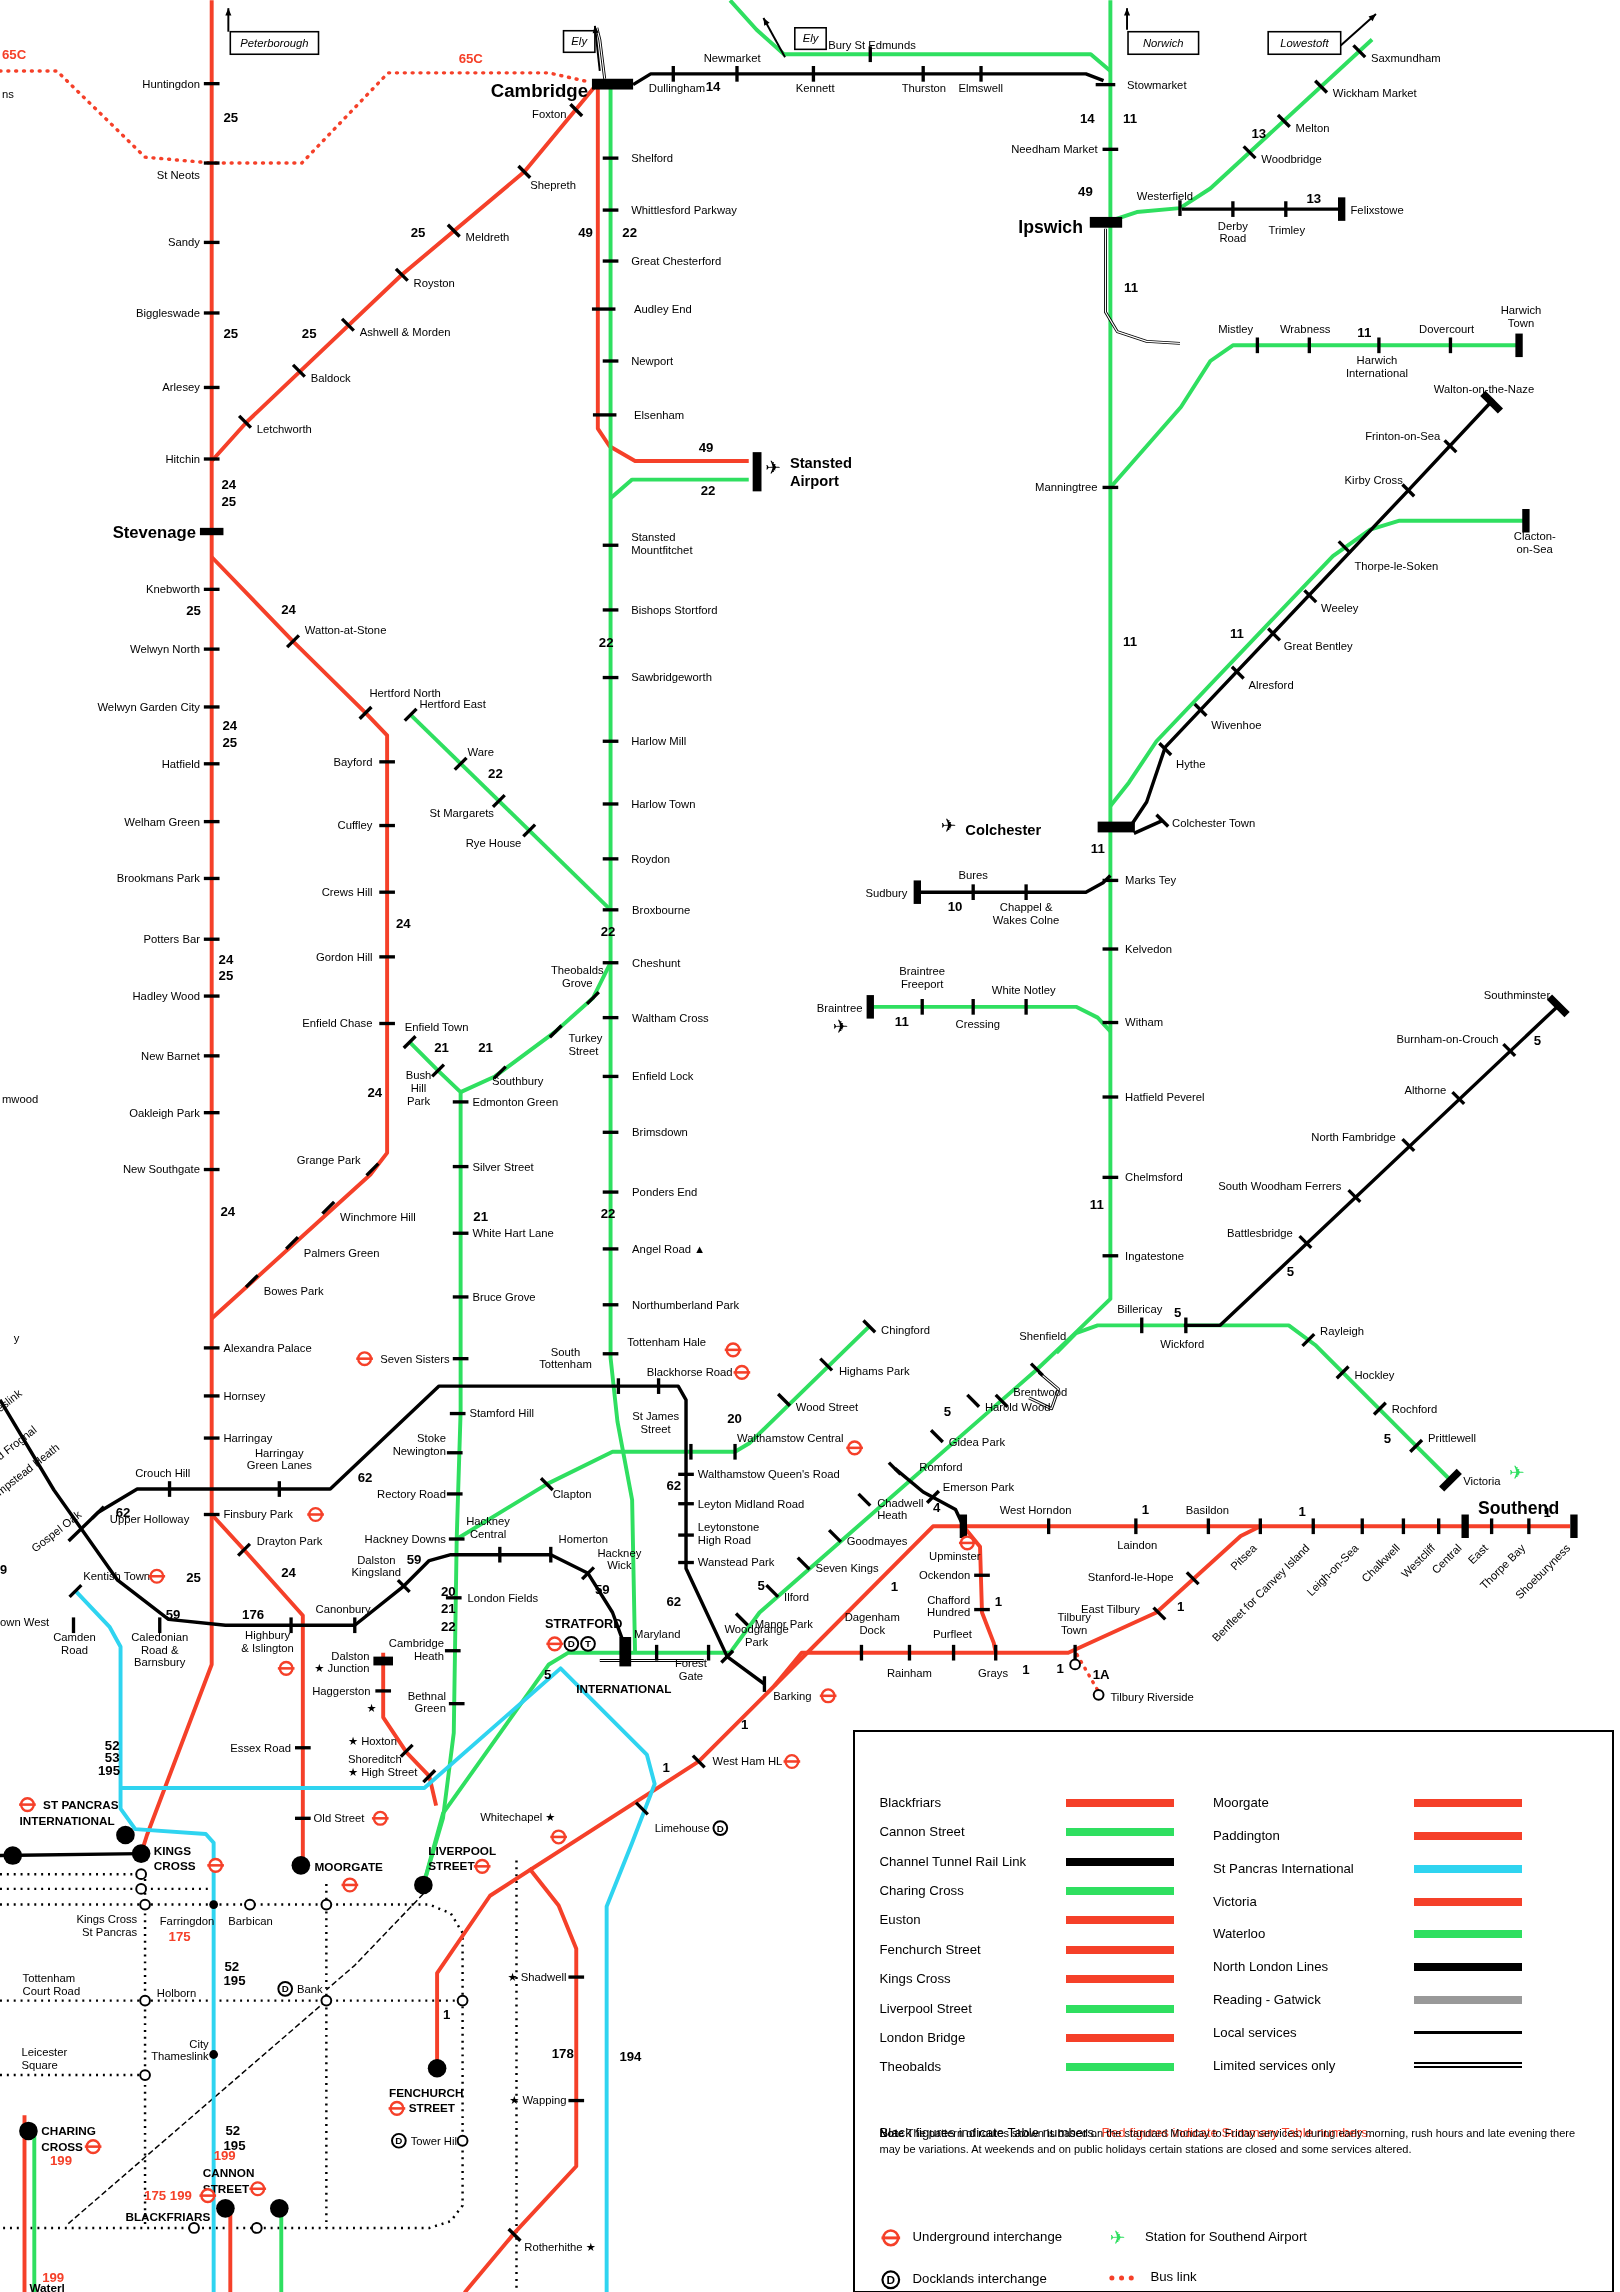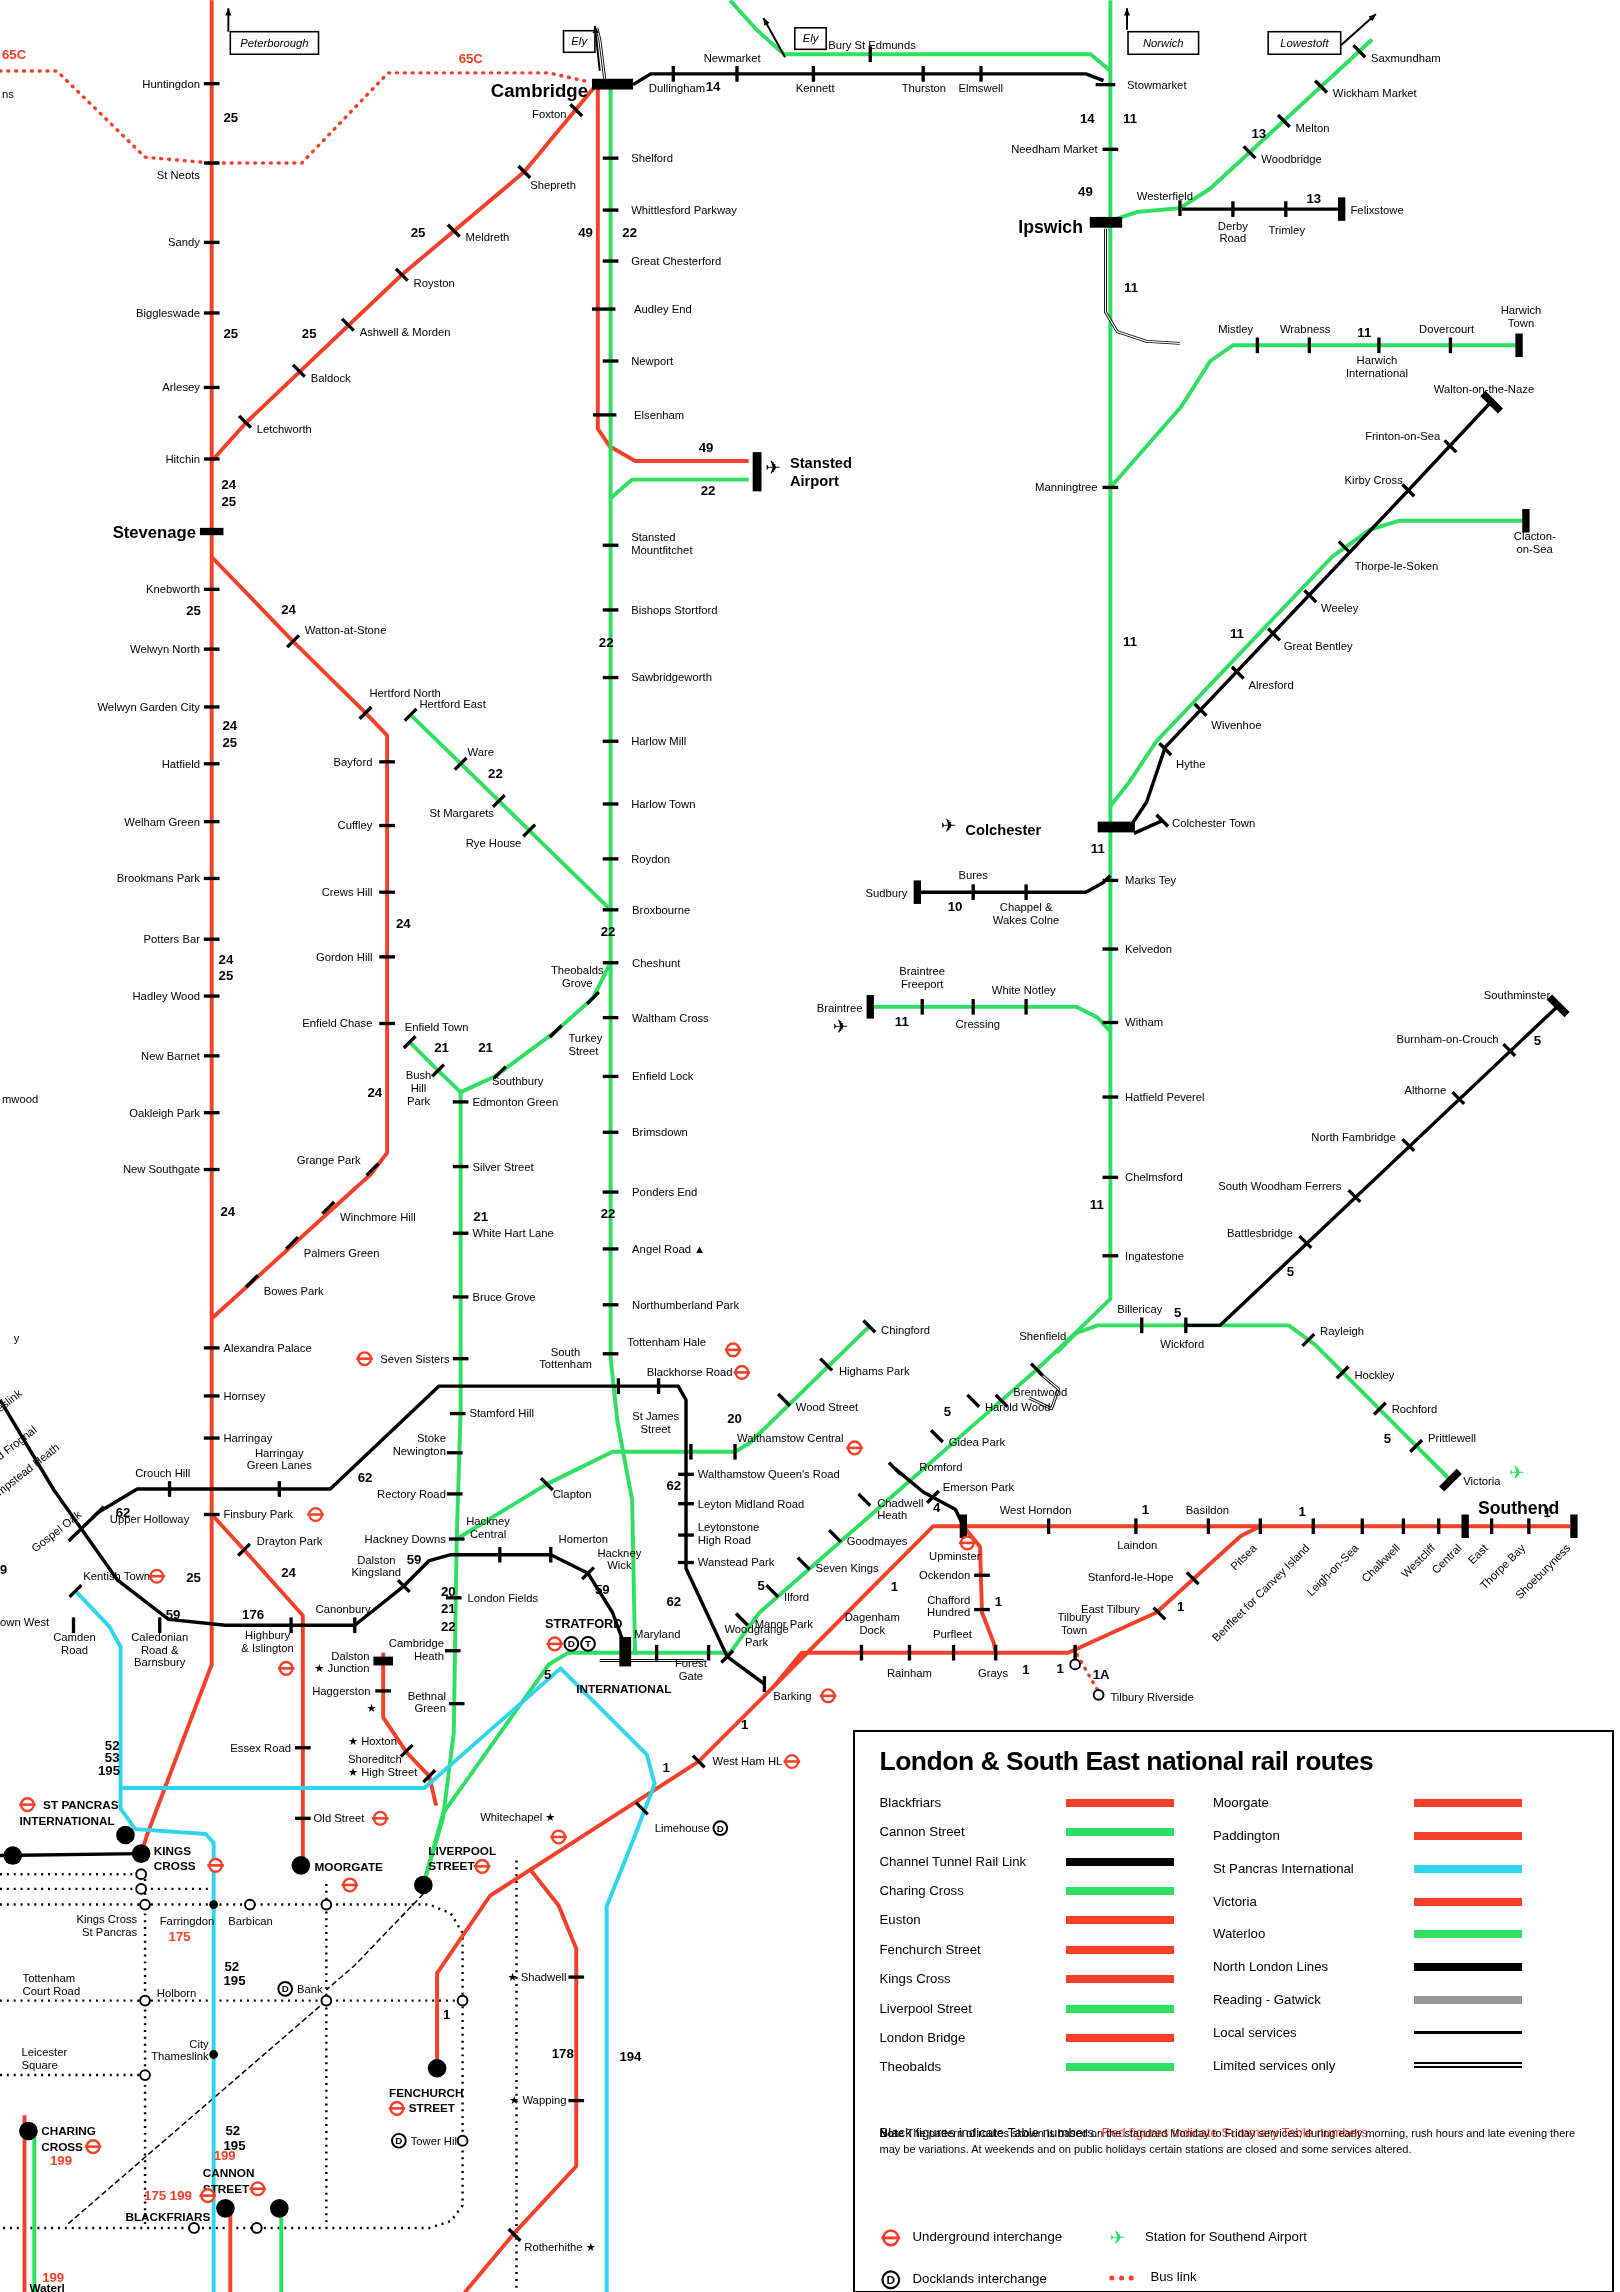--- a/index.html
+++ b/index.html
@@ -753,21 +753,20 @@
       <polygon points="610.8933374821883,32.9886996823292 607,26 604.699128061007,33.661983315066294" fill="#000"></polygon>
       <line x1="801" y1="58" x2="779" y2="18" stroke="#000" stroke-width="2"></line>
       <polygon points="785.2807288748407,22.955042361144983 779,18 779.8212961282595,25.957730371764672" fill="#000"></polygon>
       <line x1="1150" y1="30" x2="1150" y2="8" stroke="#000" stroke-width="2"></line>
       <polygon points="1153.1153467384693,15.36848795202308 1150,8 1146.8846532615307,15.36848795202308" fill="#000"></polygon>
       <line x1="1368" y1="46" x2="1404" y2="14" stroke="#000" stroke-width="2"></line>
       <polygon points="1400.5624471585054,21.223796125440696 1404,14 1396.422999721594,16.566917758915437" fill="#000"></polygon>
     </svg>
 
   <div id="legend">
-    <div class="title">London &amp; South East national rail routes</div>
     <div id="lg-items">
         <div class="lg-item" style="left: 24.5px; top: 63px; width: 323px;">
           <span class="lab">Blackfriars</span>
           <span class="sw r" style="left: 186px;"></span>
         </div>
         <div class="lg-item" style="left: 24.5px; top: 92px; width: 323px; text-align: center;">
           <span class="lab">Cannon Street</span>
           <span class="sw g" style="left: 186px;"></span>
         </div>
         <div class="lg-item" style="left: 24.5px; top: 122px; width: 323px;">

